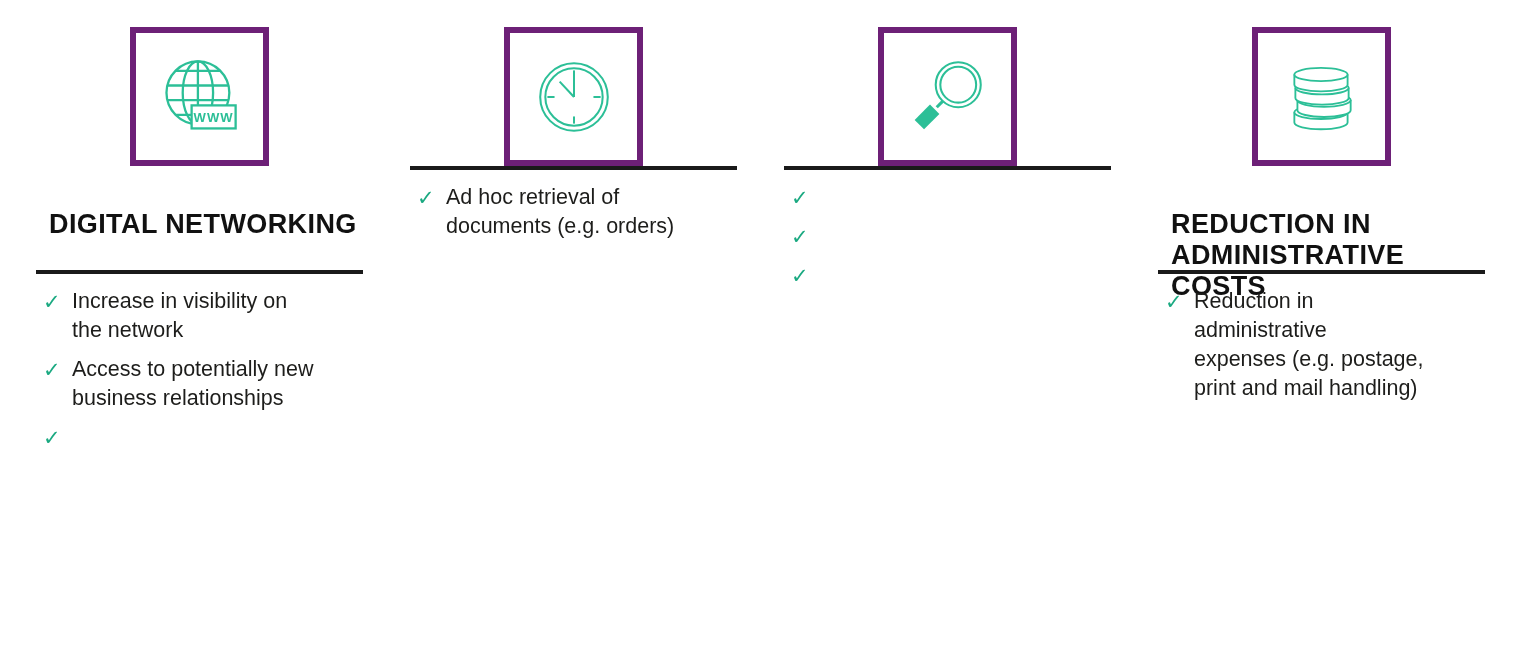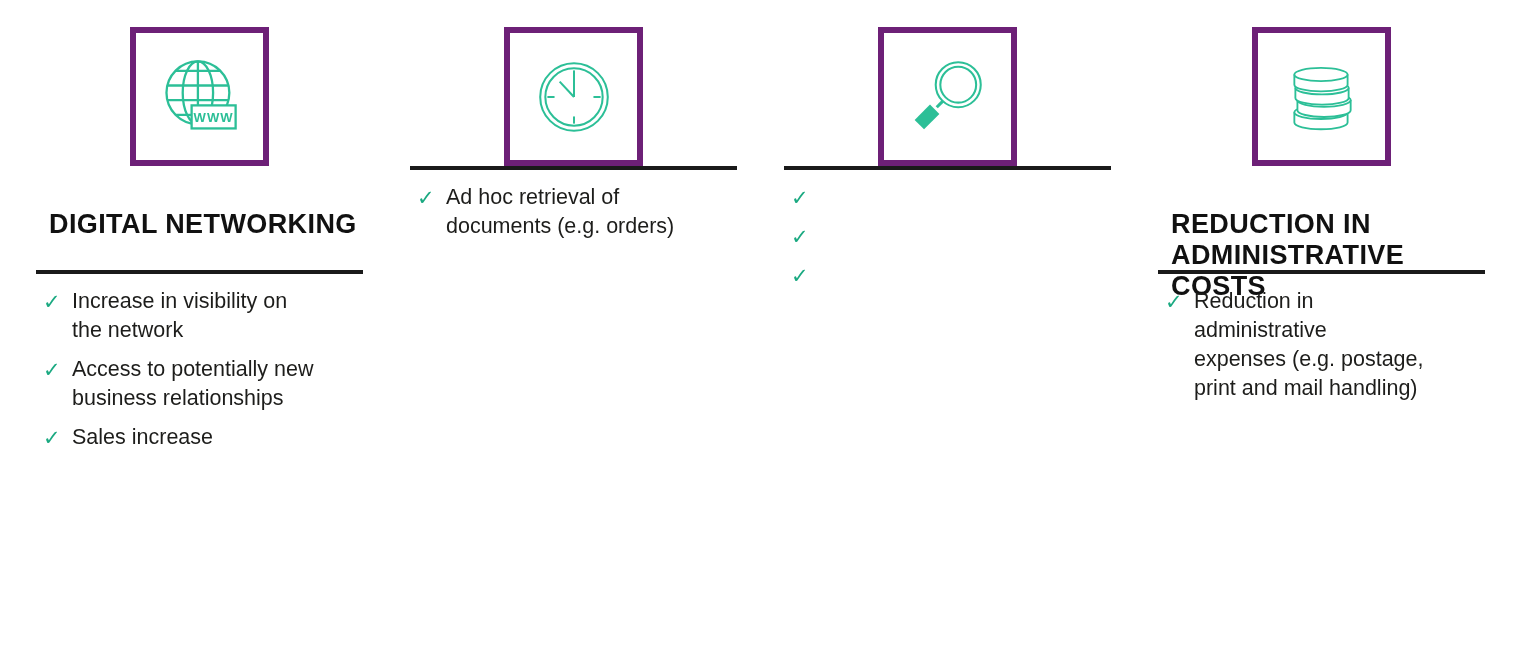--- a/index.html
+++ b/index.html
@@ -72,21 +72,20 @@
         <span class="btext">Increase in visibility on
 the network</span>
       </li>
       <li class="bullet">
         <span class="check">✓</span>
         <span class="btext">Access to potentially new
 business relationships</span>
       </li>
       <li class="bullet">
         <span class="check">✓</span>
-        <span class="btext">Sales increase</span>
       </li>
     </ul>
   </div>
 
   <div class="column">
     <div class="icon-box">
       <svg class="icon-svg" width="86" height="86" viewBox="0 0 84 84" fill="none" stroke="currentColor" stroke-width="2">
         <circle cx="42" cy="42" r="33"></circle>
         <circle cx="42" cy="42" r="28"></circle>
         <line x1="42" y1="16" x2="42" y2="23"></line>

